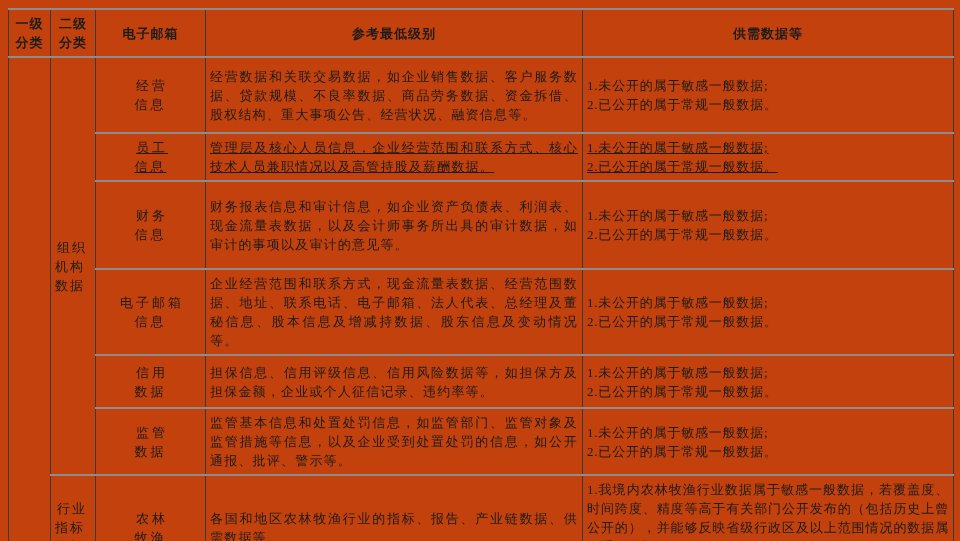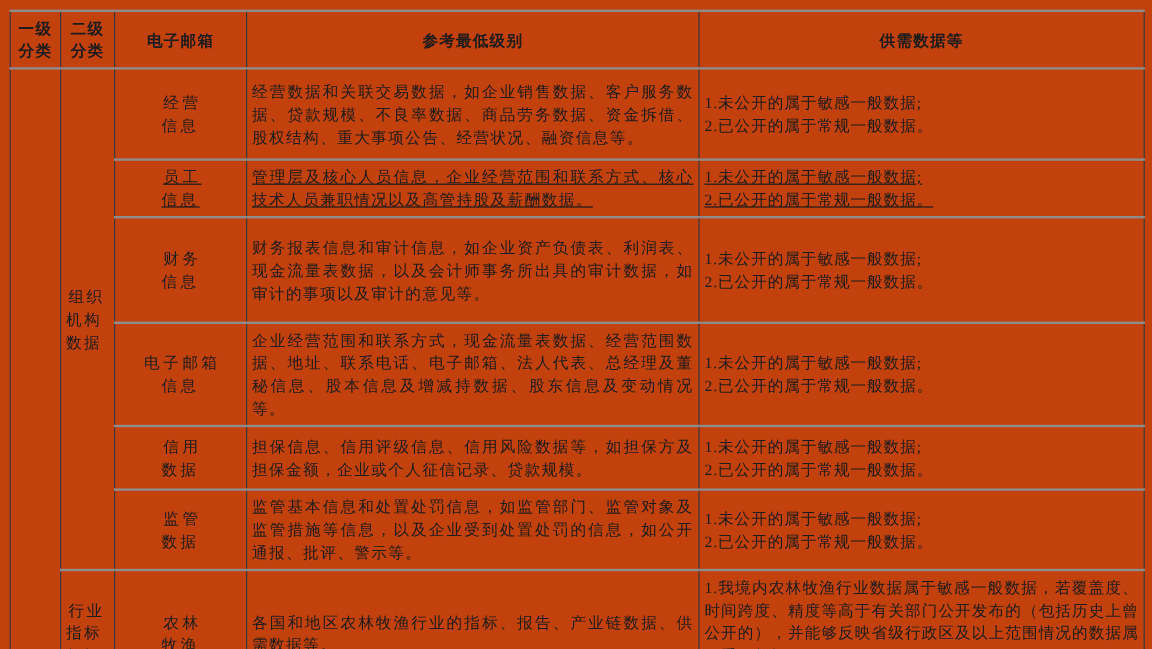--- a/index.html
+++ b/index.html
@@ -123,21 +123,21 @@
       <tr class="r4">
         <td class="c-cat">电子邮箱
 信息</td>
         <td class="c-desc">企业经营范围和联系方式，现金流量表数据、经营范围数据、地址、联系电话、电子邮箱、法人代表、总经理及董秘信息、股本信息及增减持数据、股东信息及变动情况等。</td>
         <td class="c-level">1.未公开的属于敏感一般数据;
 2.已公开的属于常规一般数据。</td>
       </tr>
       <tr class="r5">
         <td class="c-cat">信用
 数据</td>
-        <td class="c-desc">担保信息、信用评级信息、信用风险数据等，如担保方及担保金额，企业或个人征信记录、贷款规模。</td>
+        <td class="c-desc">担保信息、信用评级信息、信用风险数据等，如担保方及担保金额，企业或个人征信记录、违约率等。</td>
         <td class="c-level">1.未公开的属于敏感一般数据;
 2.已公开的属于常规一般数据。</td>
       </tr>
       <tr class="r6">
         <td class="c-cat">监管
 数据</td>
         <td class="c-desc">监管基本信息和处置处罚信息，如监管部门、监管对象及监管措施等信息，以及企业受到处置处罚的信息，如公开通报、批评、警示等。</td>
         <td class="c-level">1.未公开的属于敏感一般数据;
 2.已公开的属于常规一般数据。</td>
       </tr>

